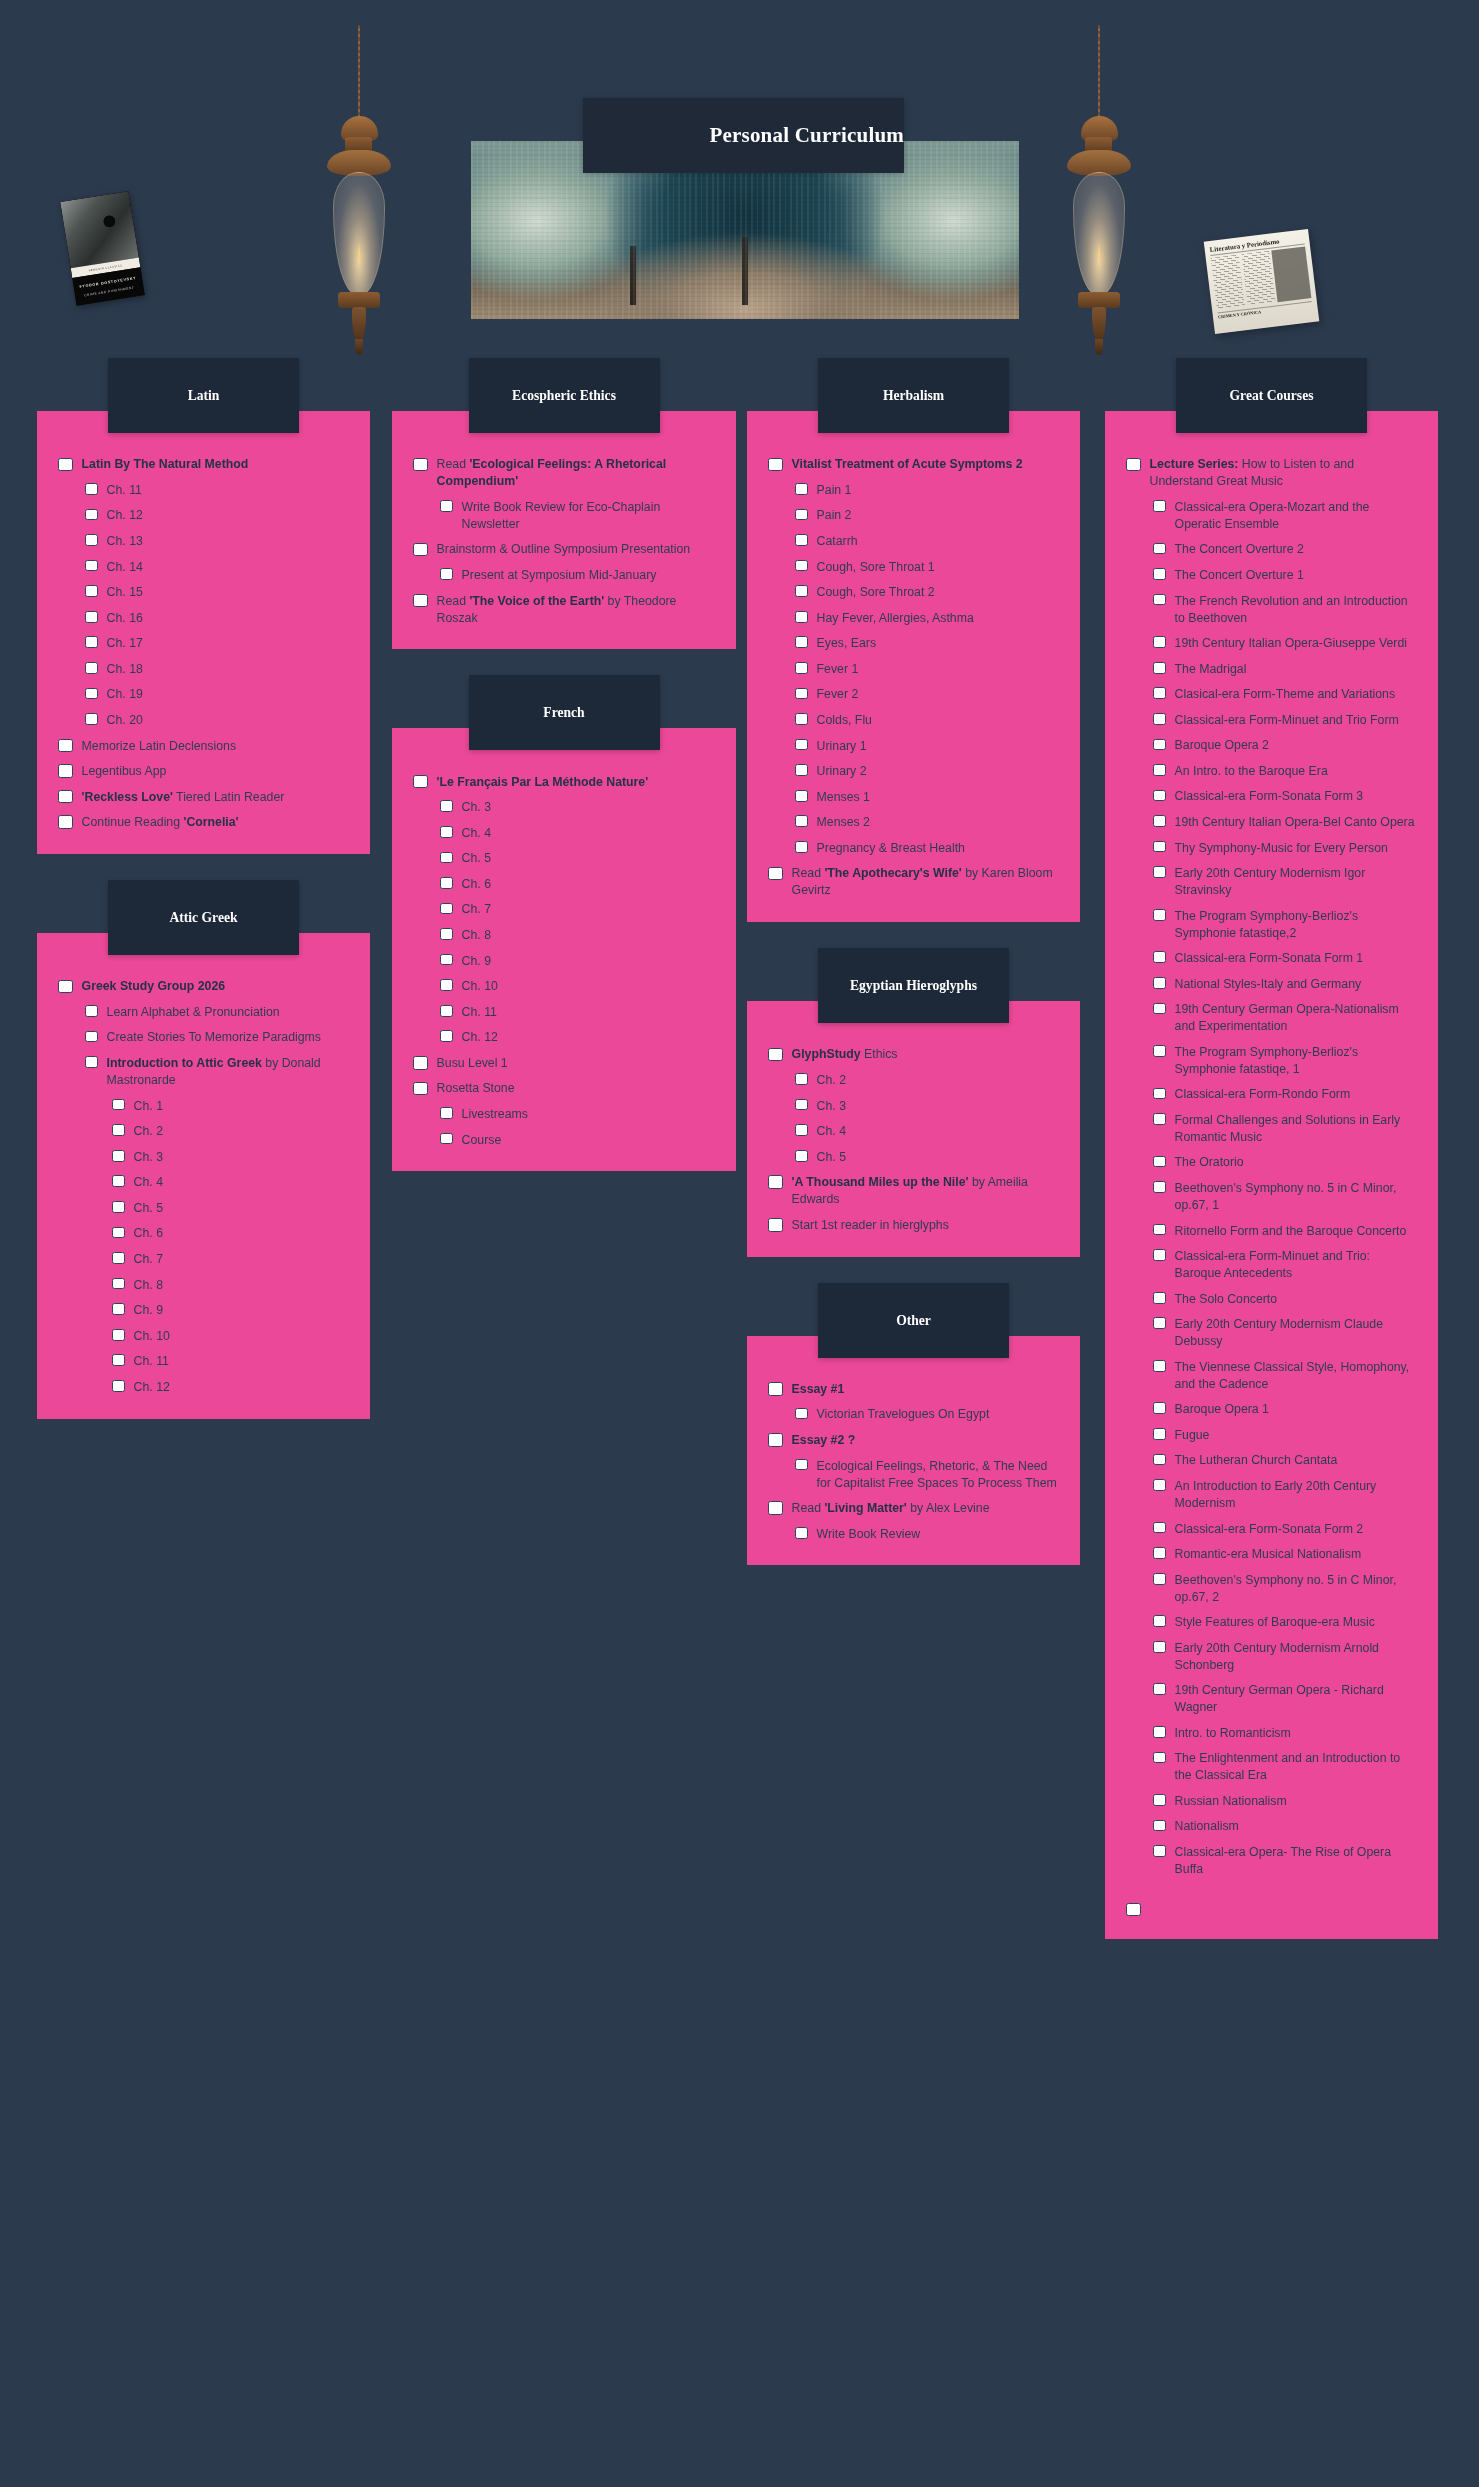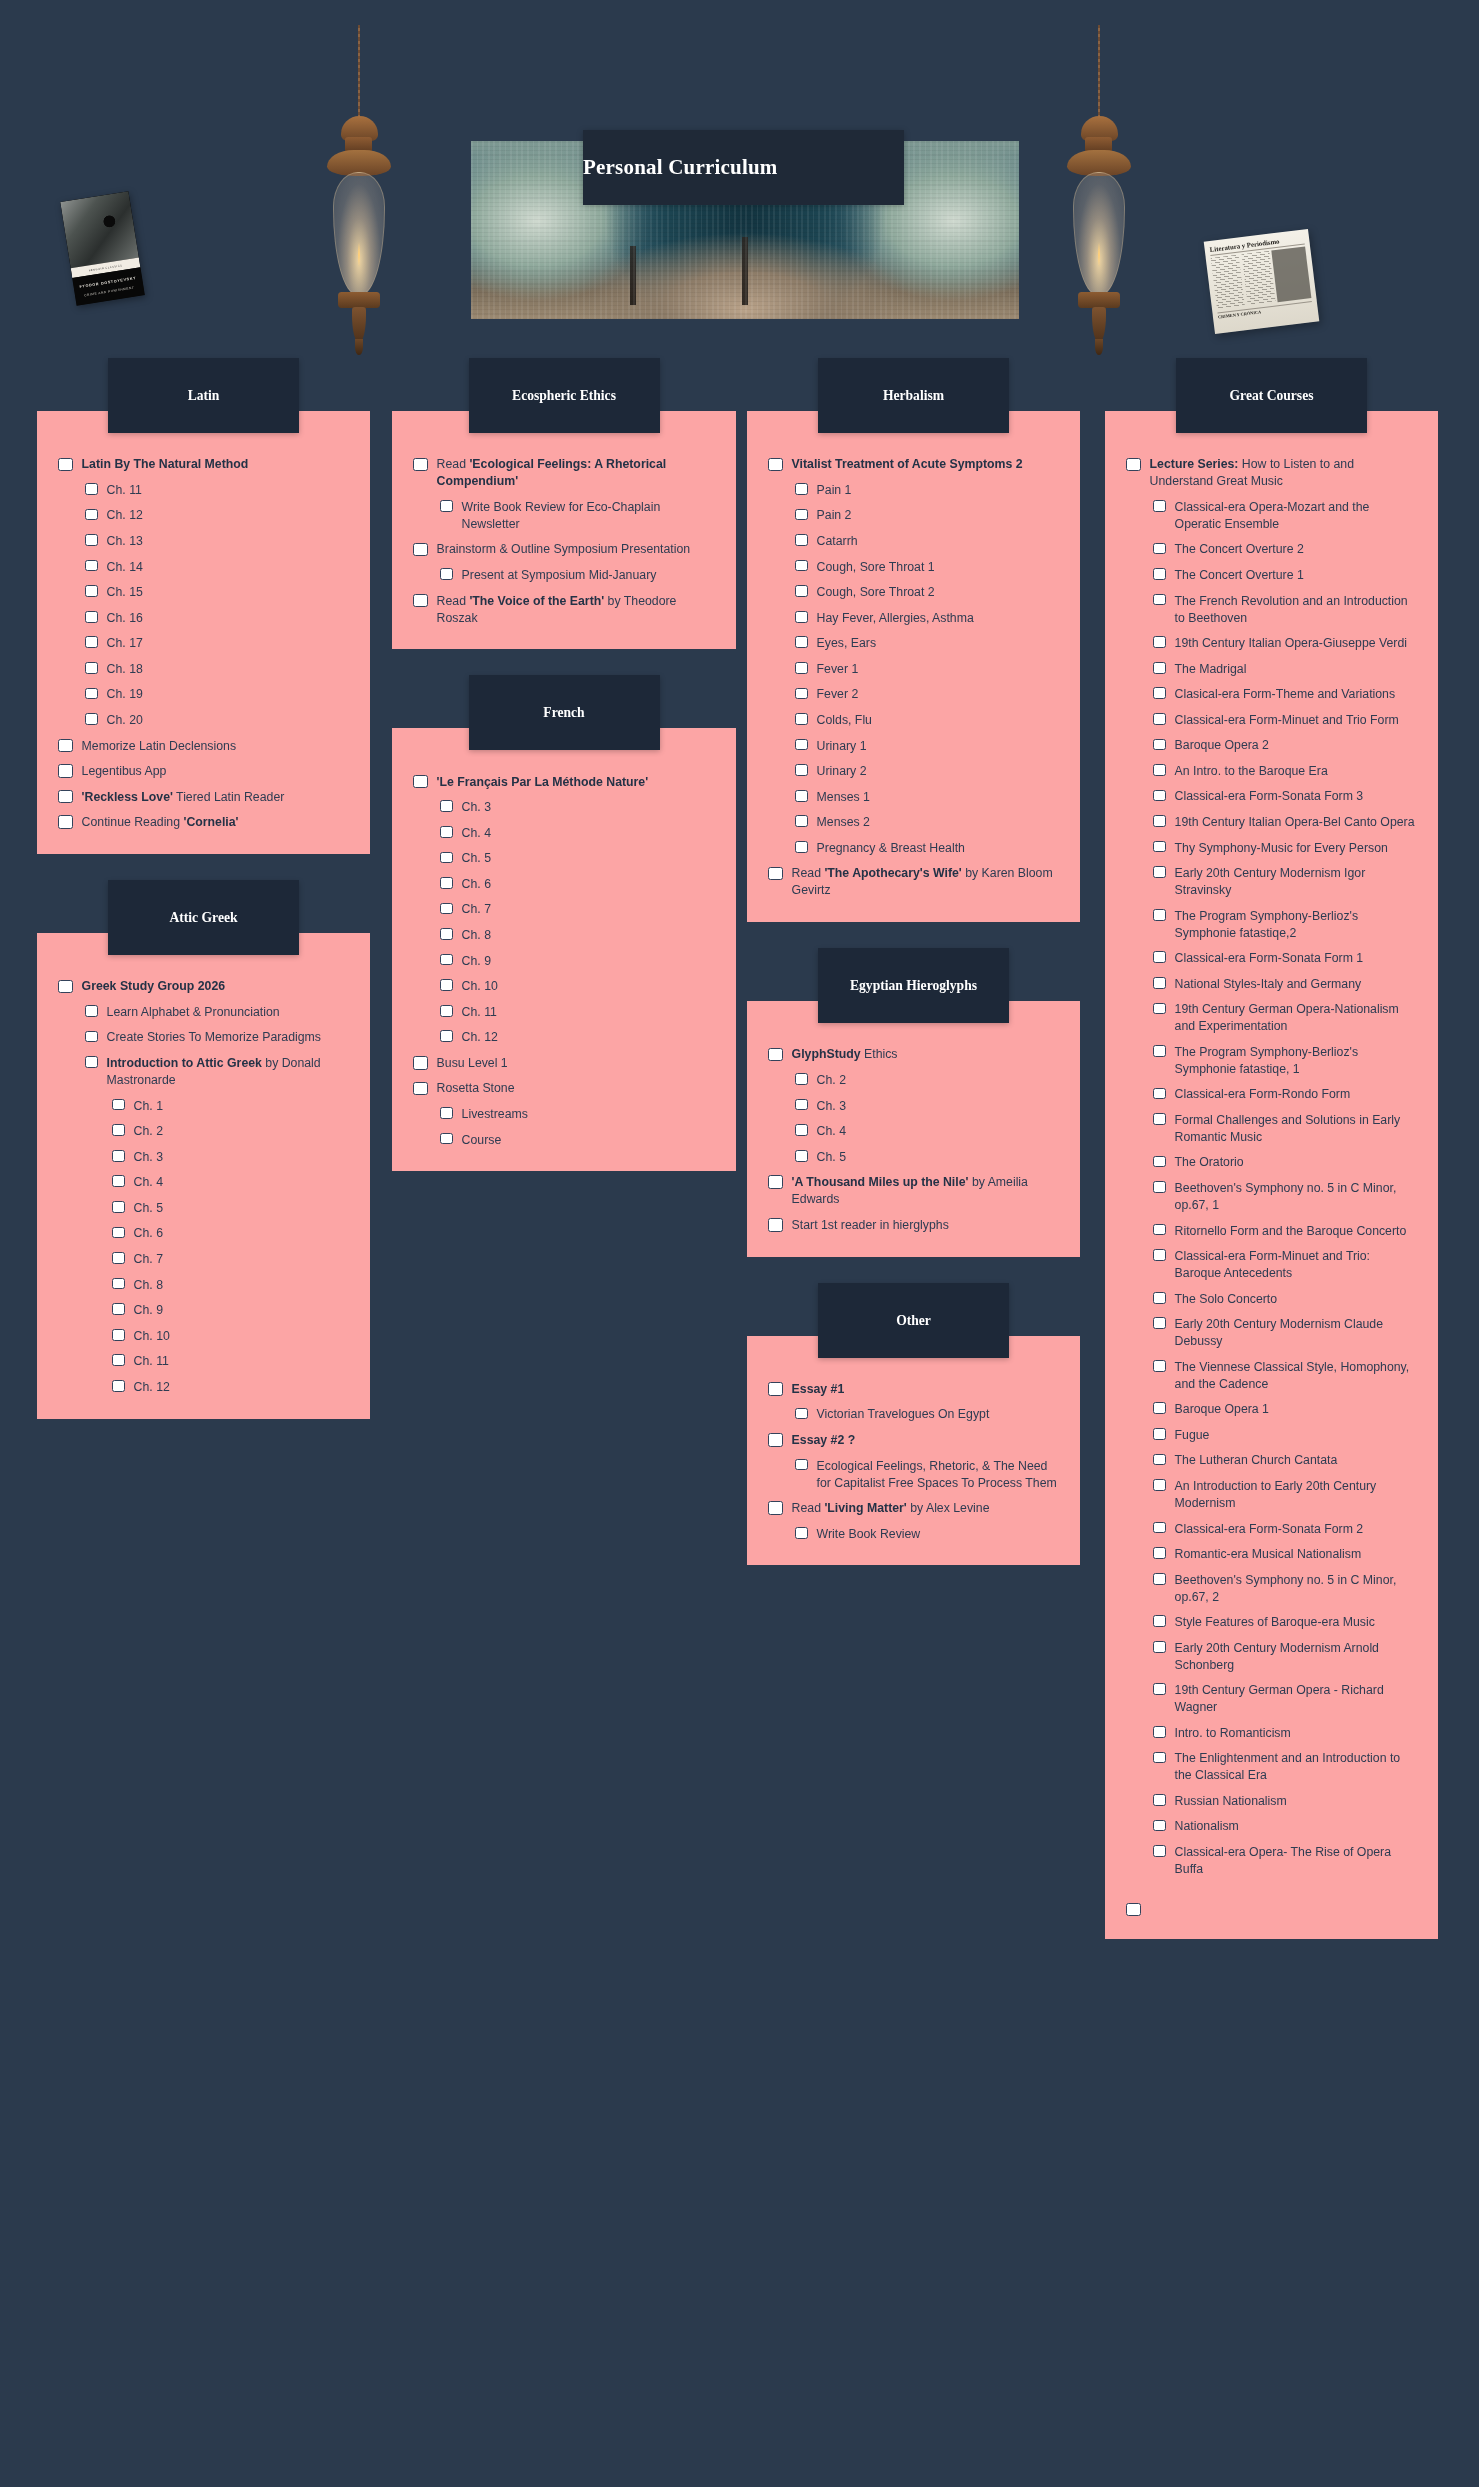--- a/index.html
+++ b/index.html
@@ -11,24 +11,23 @@
   }
   body { position: relative; width: 1479px; height: 2487px; overflow: hidden; }
 
   
   .hero { position: relative; width: 1479px; height: 358px; }
 
   .title-banner {
     position: absolute; left: 583px; top: 98px;
     width: 321px; height: 75px;
     background: #1f2937;
-    display: flex; align-items: center; justify-content: flex-start;
+    display: flex; align-items: center; justify-content: flex-end;
     z-index: 5;
     box-shadow: 0 1.2px 6.2px rgba(0,0,0,.25);
-    margin-top: 32px;
   }
   .title-banner span {
     color: #ffffff;
     font-family: "Liberation Serif", serif;
     font-weight: bold;
     font-size: 21px;
     letter-spacing: 0.2px;
   }
 
   .hero-photo {
@@ -193,21 +192,21 @@
     text-align: center;
     padding: 27px 16px;
     width: 191px;
     box-shadow: 0 1.9px 5.6px rgba(0,0,0,.25);
     line-height: 1.55;
   }
 
   .card-body {
     position: relative; z-index: 1;
     margin-top: -22px;
-    background: #fca5a5;
+    background: #ec4899;
     padding: 41px 21px 18.5px 21px;
   }
 
   ul.checklist { list-style: none; }
   ul.checklist li { display: block; }
 
   .row {
     display: flex;
     align-items: flex-start;
     gap: 8.6px;

